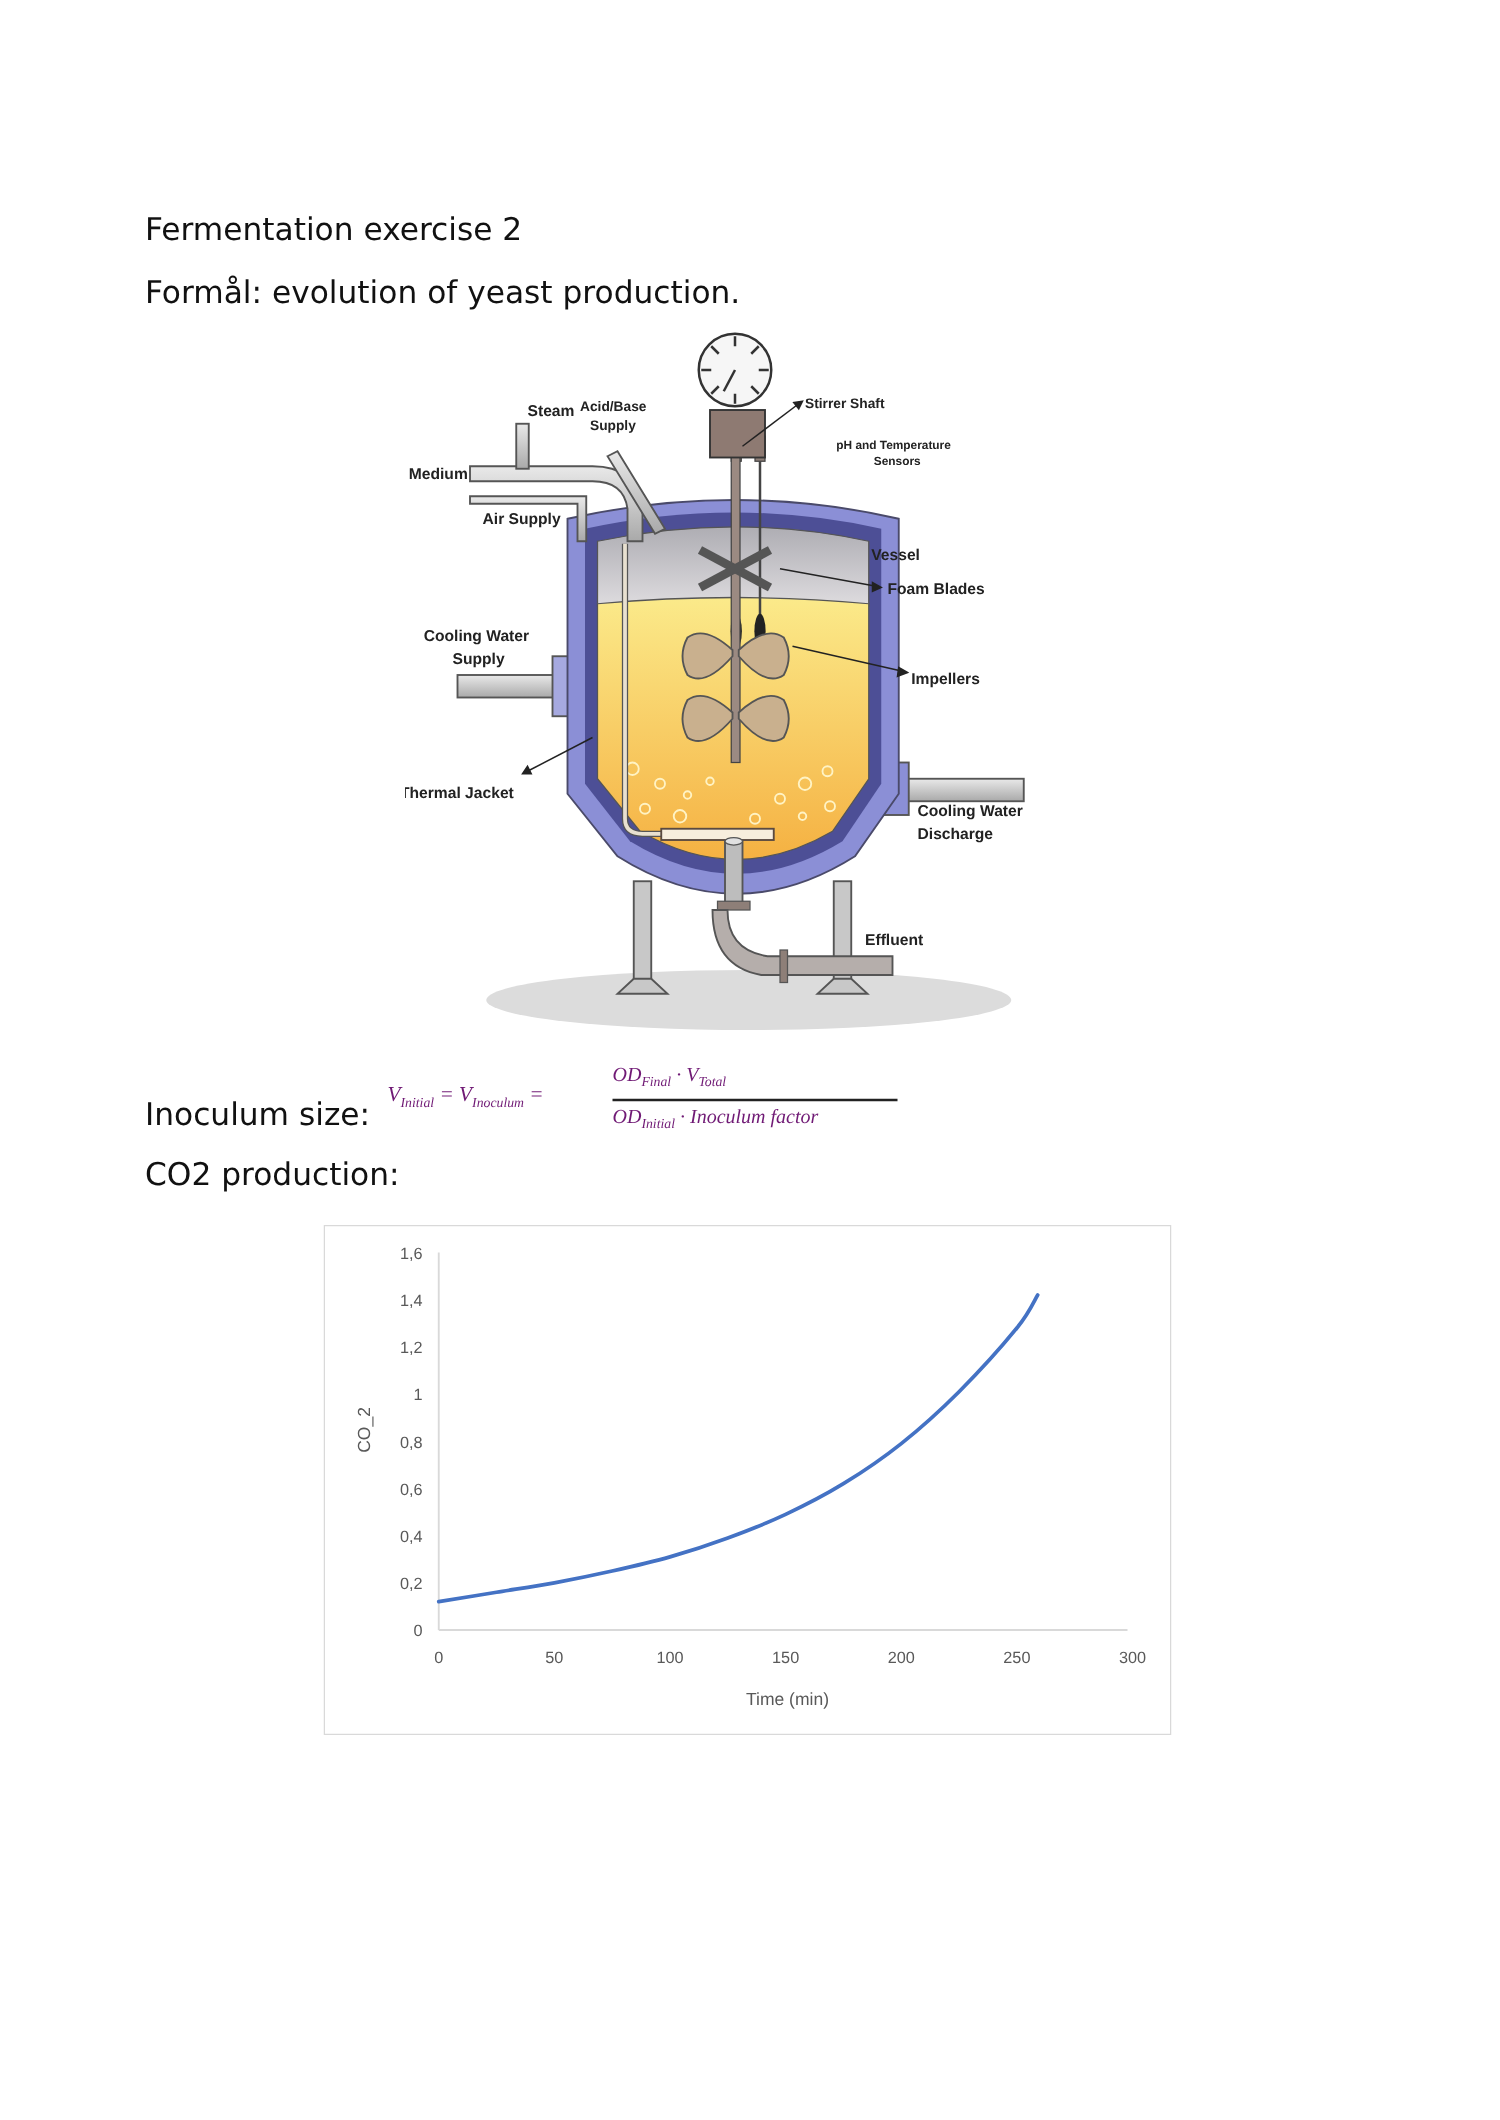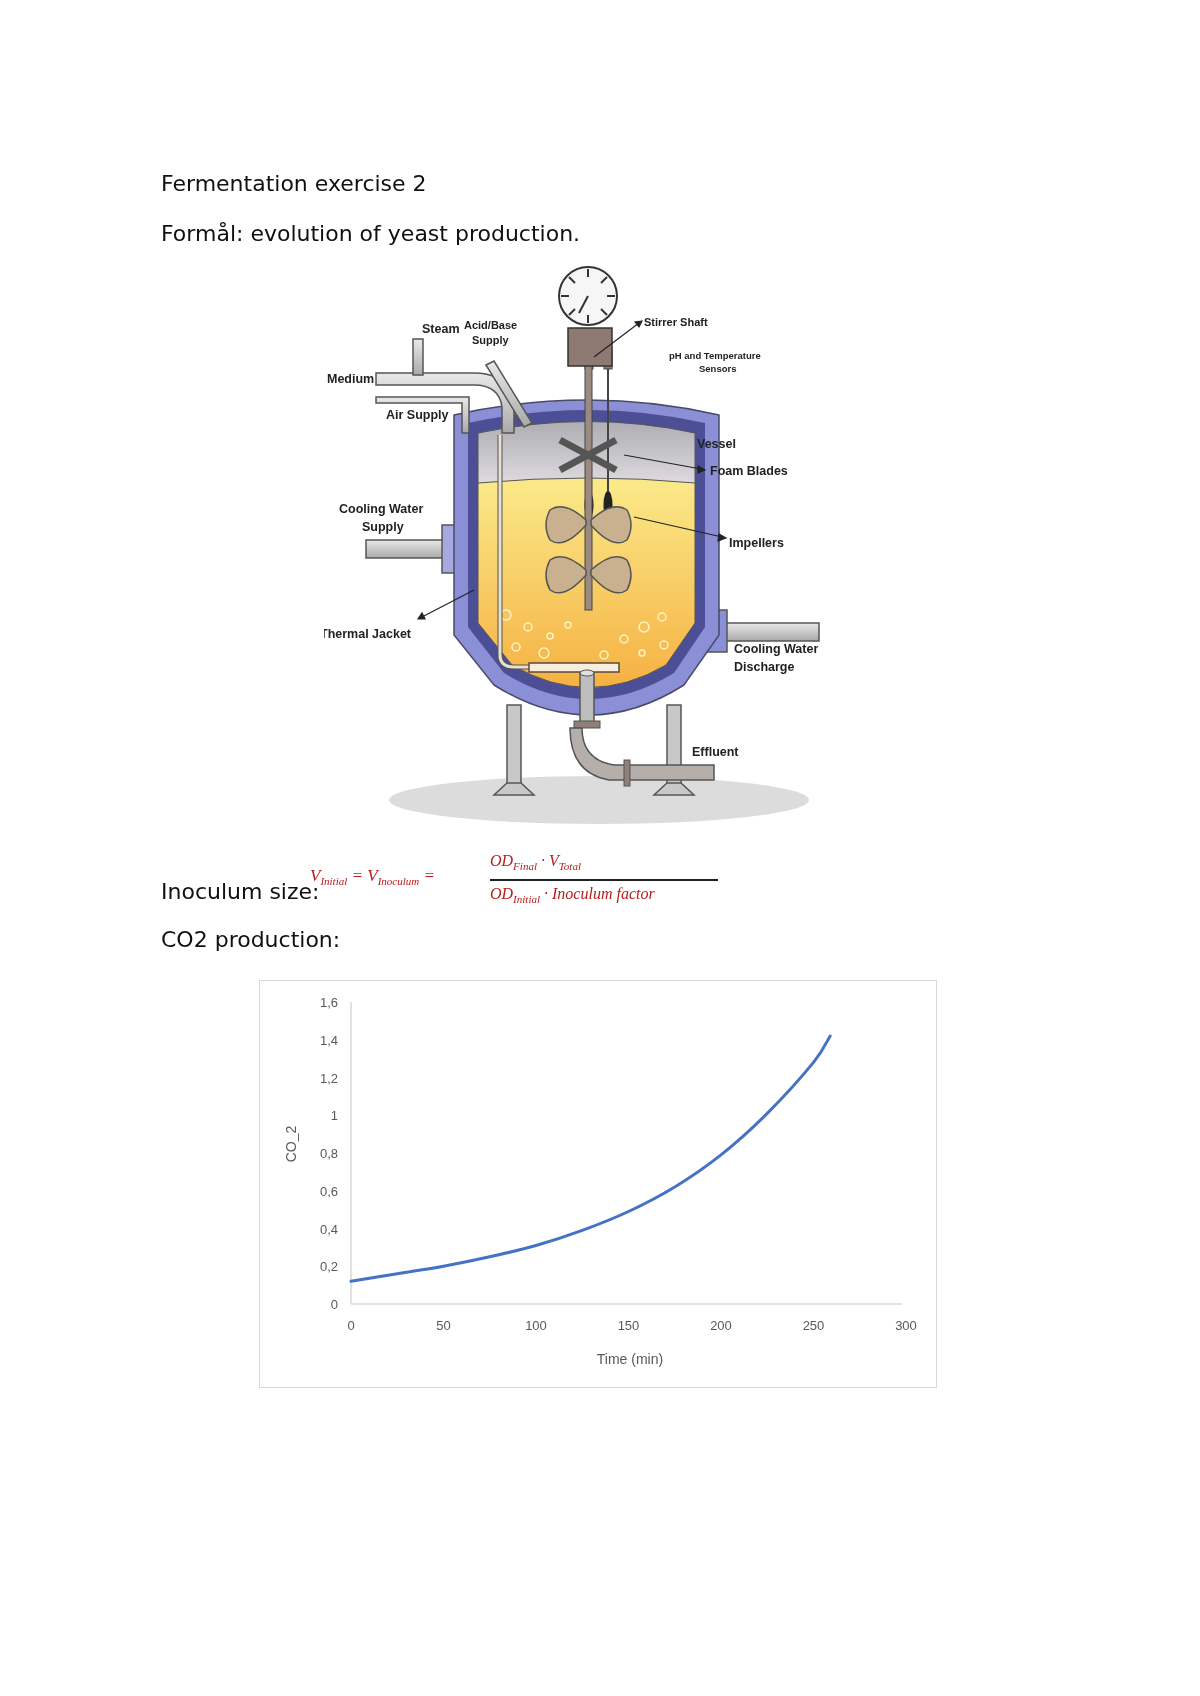--- a/index.html
+++ b/index.html
@@ -1,29 +1,29 @@
 <!DOCTYPE html>
 <html><head>
   <meta charset="utf-8">
   <style>
     html, body { margin: 0; padding: 0; background: #ffffff; }
     body { width: 1200px; height: 1696px; position: relative; overflow: hidden;
            font-family: "DejaVu Sans", sans-serif; color: #111; }
-    .line { position: absolute; left: 116px; font-size: 22px; line-height: 28px; white-space: nowrap; margin-left: 45px; }
+    .line { position: absolute; left: 116px; font-size: 25px; line-height: 28px; white-space: nowrap; }
     #title { top: 170px; }
     #purpose { top: 220px; }
     #inoculum-label { top: 878px; }
     #co2-label { top: 926px; }
 
     #diagram { position: absolute; left: 324px; top: 255px; width: 520px; height: 570px; }
     #diagram svg { width: 520px; height: 570px; }
     .dlabel { font-family: "Liberation Sans", sans-serif; font-weight: bold; font-size: 12.5px; fill: #222; }
 
     #formula { position: absolute; left: 310px; top: 850px; width: 420px; height: 60px;
-               font-family: "Liberation Serif", serif; font-style: italic; color: #b91c1c; }
+               font-family: "Liberation Serif", serif; font-style: italic; color: #701a75; }
     #formula .lhs { position: absolute; left: 0; top: 16px; font-size: 17px; white-space: nowrap; }
     #formula .frac { position: absolute; left: 180px; top: 0; width: 228px; text-align: left; }
     #formula .num { font-size: 16px; line-height: 22px; white-space: nowrap; }
     #formula .bar { height: 2px; background: #222; margin: 2px 0; }
     #formula .den { font-size: 16px; line-height: 22px; white-space: nowrap; }
     #formula sub { font-size: 11px; }
 
     #chart-frame { position: absolute; left: 259px; top: 980px; width: 676px; height: 406px;
                    border: 1.5px solid #d9d9d9; background: #fff; }
     #chart-svg { position: absolute; left: 0; top: 0; }

